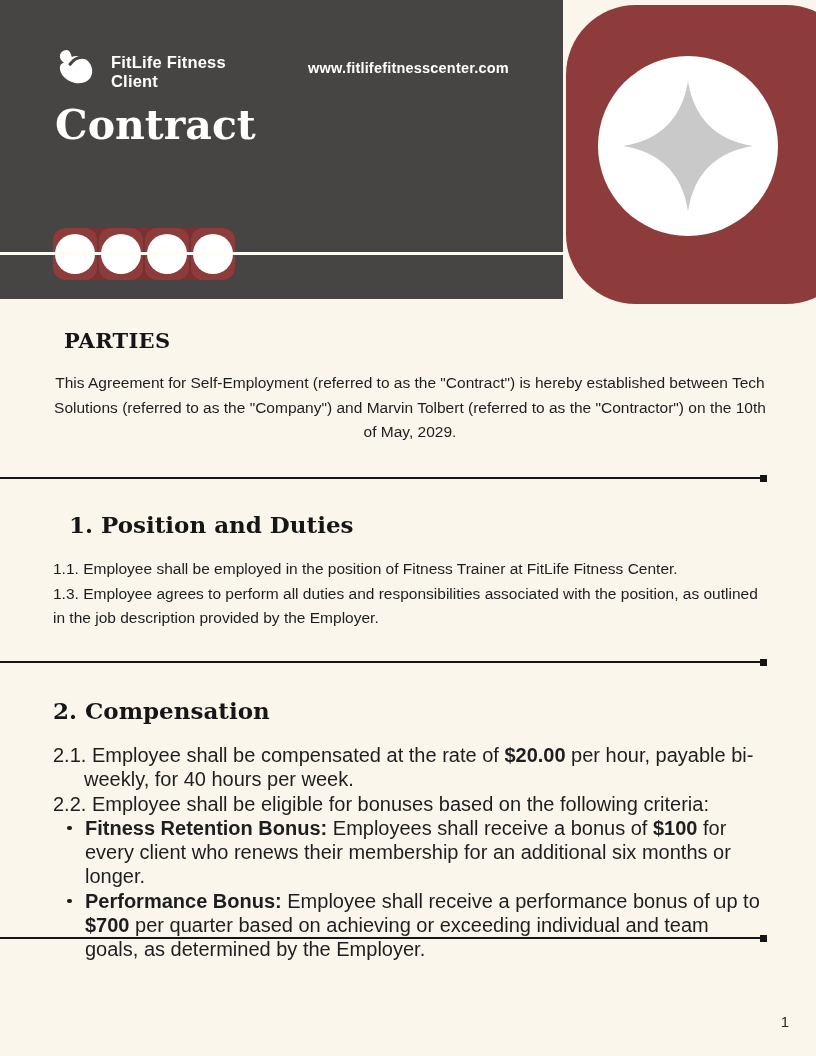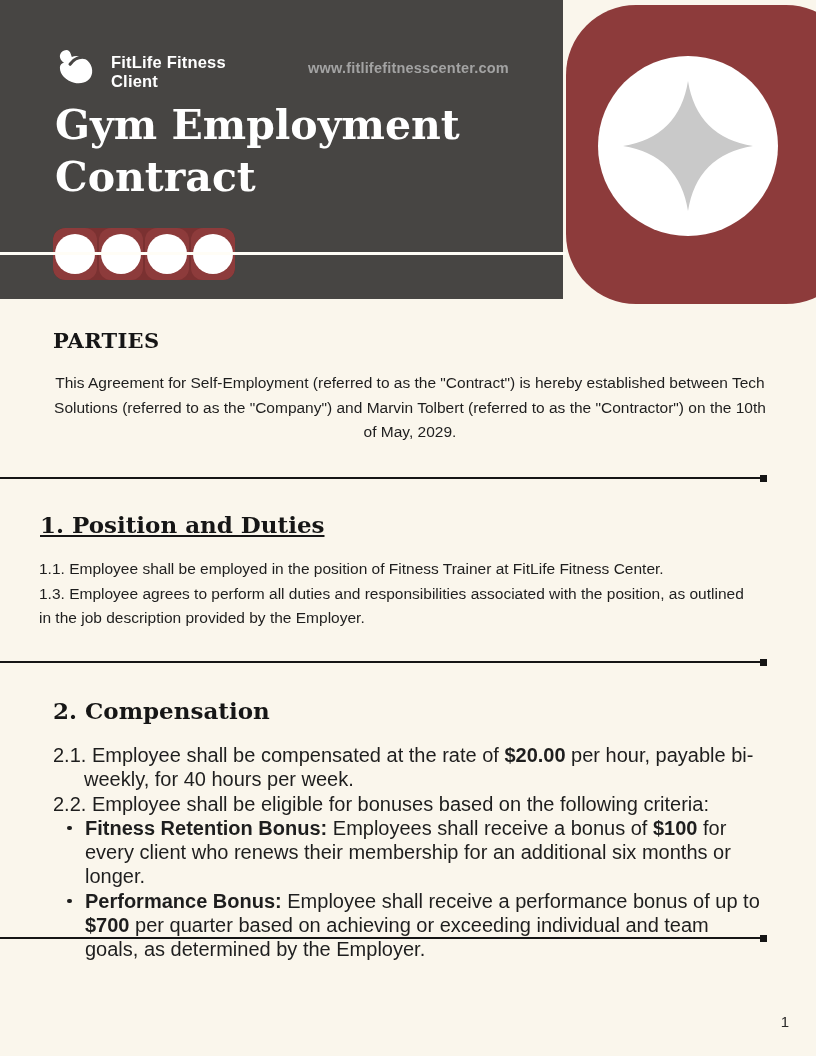--- a/index.html
+++ b/index.html
@@ -7,42 +7,42 @@
   .page {
     position:relative; width:816px; height:1056px; overflow:hidden;
     background:#faf6ec; font-family:"Liberation Sans", sans-serif;
     color:#1e1e1e; margin:0 auto;
   }
   
   .header-block { position:absolute; left:0; top:0; width:563px; height:299px; background:#474543; }
   .logo-row { position:absolute; left:55px; top:47px; display:flex; align-items:flex-start; gap:9px; }
   .logo-icon { width:47px; height:47px; flex:0 0 auto; }
   .logo-text { color:#ffffff; font-weight:bold; font-size:16.5px; line-height:19px; letter-spacing:.2px; padding-top:6px; }
-  .site-url { position:absolute; left:308px; top:60px; color:#a3a3a3; font-weight:bold; font-size:14.5px; letter-spacing:.2px;text-align:right; }
+  .site-url { position:absolute; left:308px; top:60px; color:#ffffff; font-weight:bold; font-size:14.5px; letter-spacing:.2px;text-align:right; }
   .doc-title { position:absolute; left:55px; top:99px; width:480px; color:#ffffff;
     font-family:"DejaVu Serif", serif; font-weight:bold; font-size:41px; line-height:52px; }
   .squares { position:absolute; left:53px; top:228px; display:flex; gap:2px;
     background:#7a3131; border-radius:12px; overflow:hidden; }
   .sq { position:relative; width:44px; height:52px; background:#8d3b3b; border-radius:12px; }
   .sq .dot { position:absolute; left:50%; top:50%; width:40px; height:40px; margin:-20px 0 0 -20px;
     background:#ffffff; border-radius:50%; }
   .thread-line { position:absolute; left:0; top:252px; width:566px; height:3px; background:#fffdf6; z-index:4; }
   
   .badge { position:absolute; left:566px; top:5px; width:290px; height:299px; background:#8d3b3b; border-radius:70px; }
   .badge-circle { position:absolute; left:32px; top:51px; width:180px; height:180px; background:#ffffff; border-radius:50%; }
   .badge-star { position:absolute; left:25px; top:25px; width:130px; height:130px; }
   
   .serif-h { font-family:"DejaVu Serif", serif; font-weight:bold; color:#161616; }
-  .parties-heading { position:absolute; left:53px; top:328px; font-size:21px; letter-spacing:.3px; }
+  .parties-heading { position:absolute; left:64px; top:328px; font-size:21px; letter-spacing:.3px; }
   .parties-body { position:absolute; left:53px; top:371px; width:714px; font-size:15.5px; line-height:24.7px;text-align:center; }
   .rule { position:absolute; left:0; width:764px; border-top:2px solid #151515; }
   .rule::after { content:""; position:absolute; right:-3px; top:-4.5px; width:7px; height:7px; background:#151515; }
   .rule-1 { top:477px; } .rule-2 { top:661px; } .rule-3 { top:937px; }
-  .sec1-heading { position:absolute; left:40px; top:511px; font-size:23px;text-decoration:underline; }
-  .sec1-items { position:absolute; left:39px; top:557px; width:712px; font-size:15.5px; line-height:24.7px; }
+  .sec1-heading { position:absolute; left:69px; top:511px; font-size:23px; }
+  .sec1-items { position:absolute; left:53px; top:557px; width:712px; font-size:15.5px; line-height:24.7px; }
   .sec2-heading { position:absolute; left:53px; top:697px; font-size:23px;text-align:right; }
   .sec2-items { position:absolute; left:53px; top:743px; width:712px; font-size:20px; line-height:24.3px; }
   .hang { padding-left:31px; text-indent:-31px; }
   .bullets { margin-top:0; }
   .bullet { position:relative; padding-left:32px; width:710px; }
   .bullet::before { content:""; position:absolute; left:14px; top:10px; width:4.5px; height:4.5px;
     background:#1e1e1e; border-radius:50%; }
   .b { font-weight:bold; }
   .page-number { position:absolute; right:27px; top:1013px; font-size:15px; color:#2a2a2a; }
 </style>
@@ -57,21 +57,20 @@
         <path fill="#ffffff" d="M12 3C7.2 3 4.2 7 5.2 11c.5 2 2 4 4 5.2-2.2.2-4.2 2.2-4.2 5 0 7 6.2 13.2 14.5 15.2 9.2 2.1 17.4-2.1 18.4-10.2 1-7.2-4.2-14.4-12.4-16.5-3.1-.8-6.2-.6-8.3.6C16.3 7 15 3 12 3z"></path>
         <path fill="none" stroke="#474543" stroke-width="3.4" stroke-linecap="round" d="M15.5 17.5C19.5 11.8 26 9.6 31.5 10.8"></path>
       </svg>
       <div class="logo-text">
         <div>FitLife Fitness</div>
         <div>Client</div>
       </div>
     </div>
     <div class="site-url">www.fitlifefitnesscenter.com</div>
     <div class="doc-title">
-      <div>Gym Employment</div>
       <div>Contract</div>
     </div>
     <div class="squares">
       <div class="sq">
           <div class="dot"></div>
         </div>
       <div class="sq">
           <div class="dot"></div>
         </div>
       <div class="sq">

